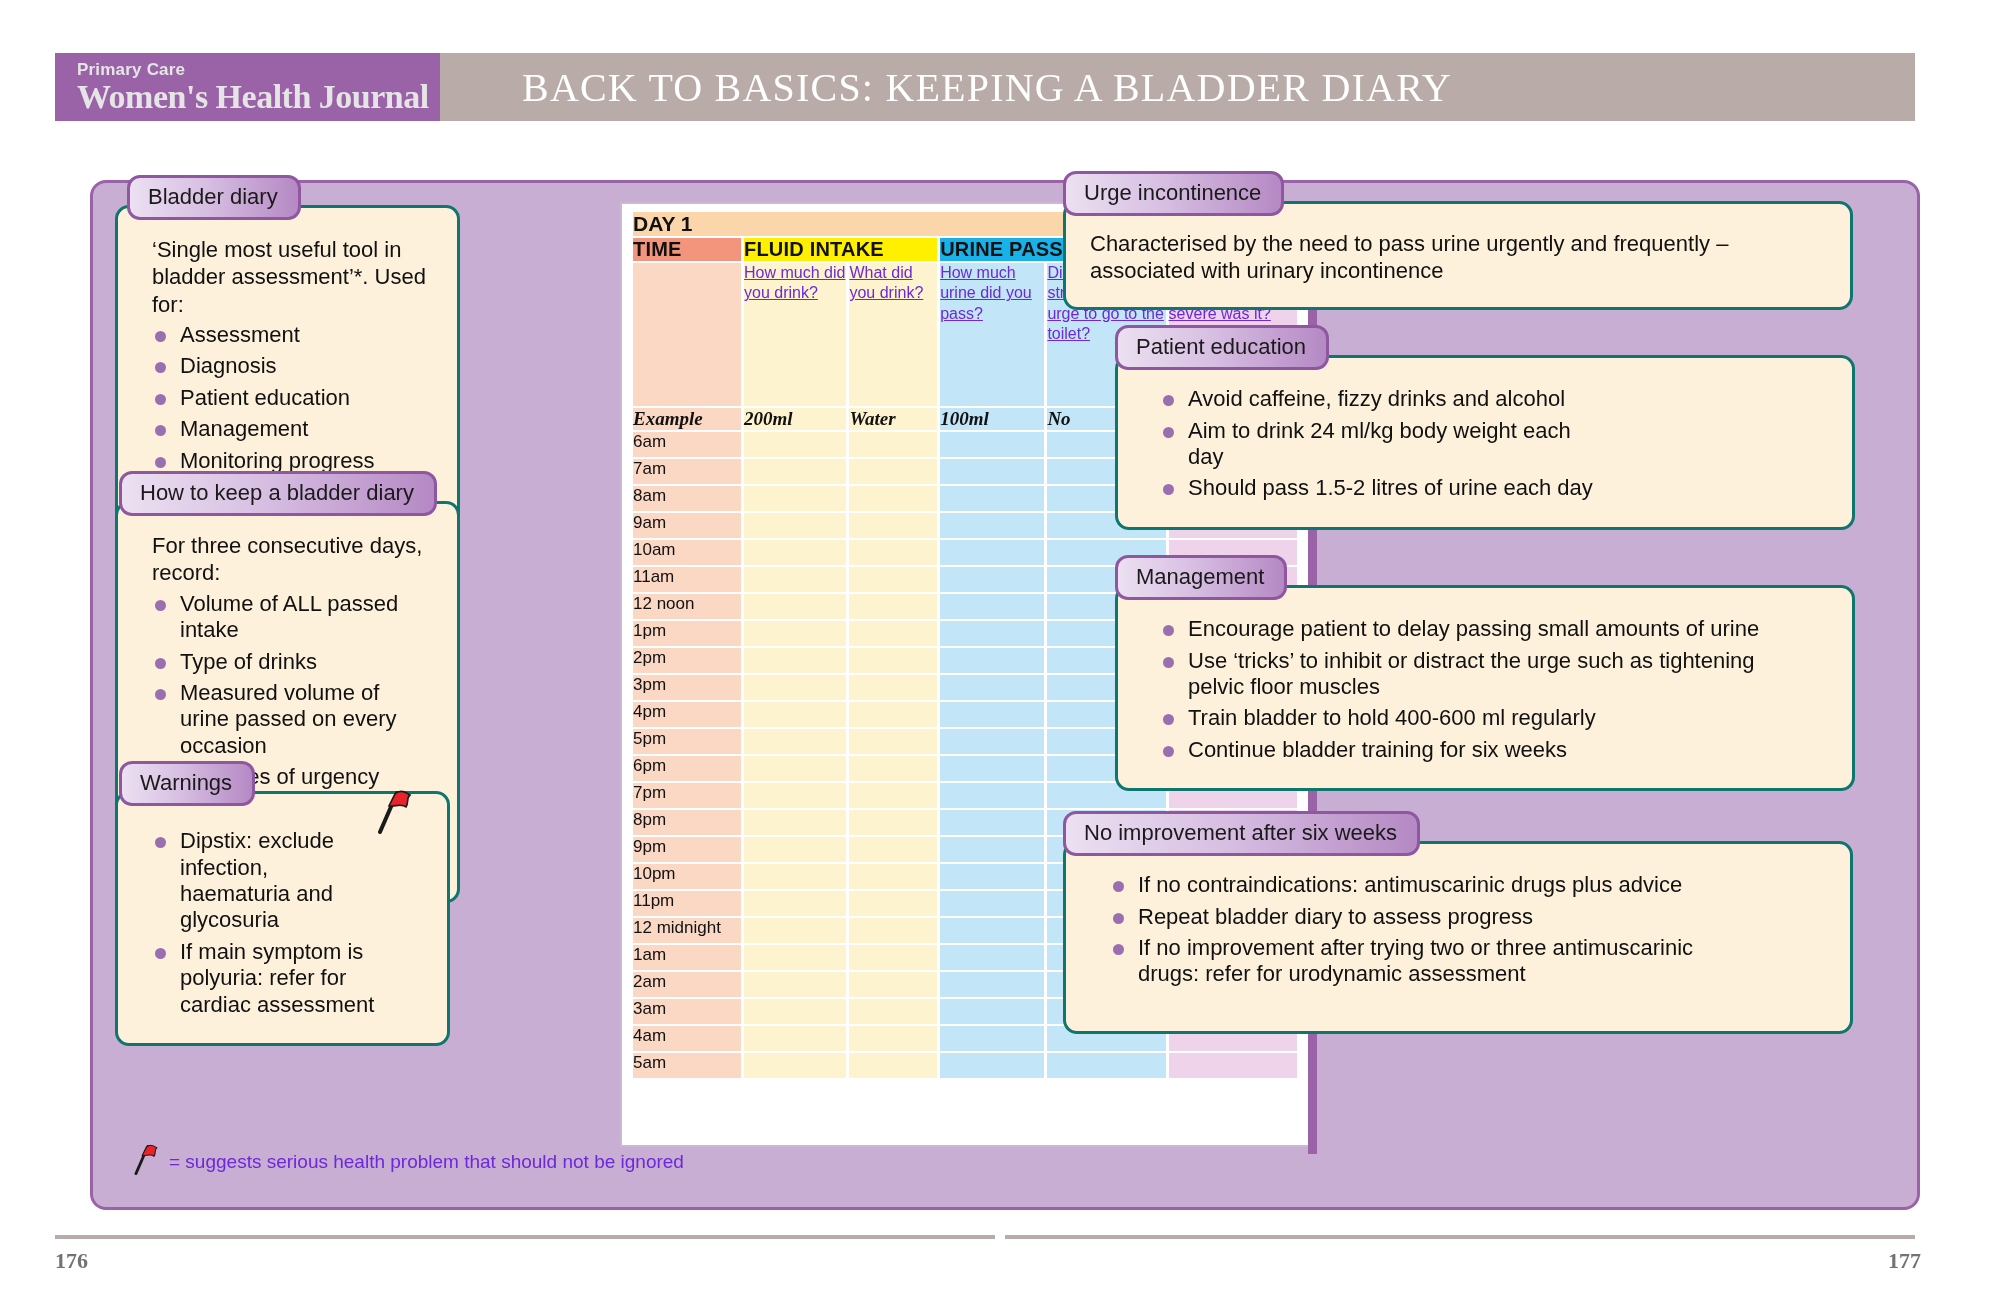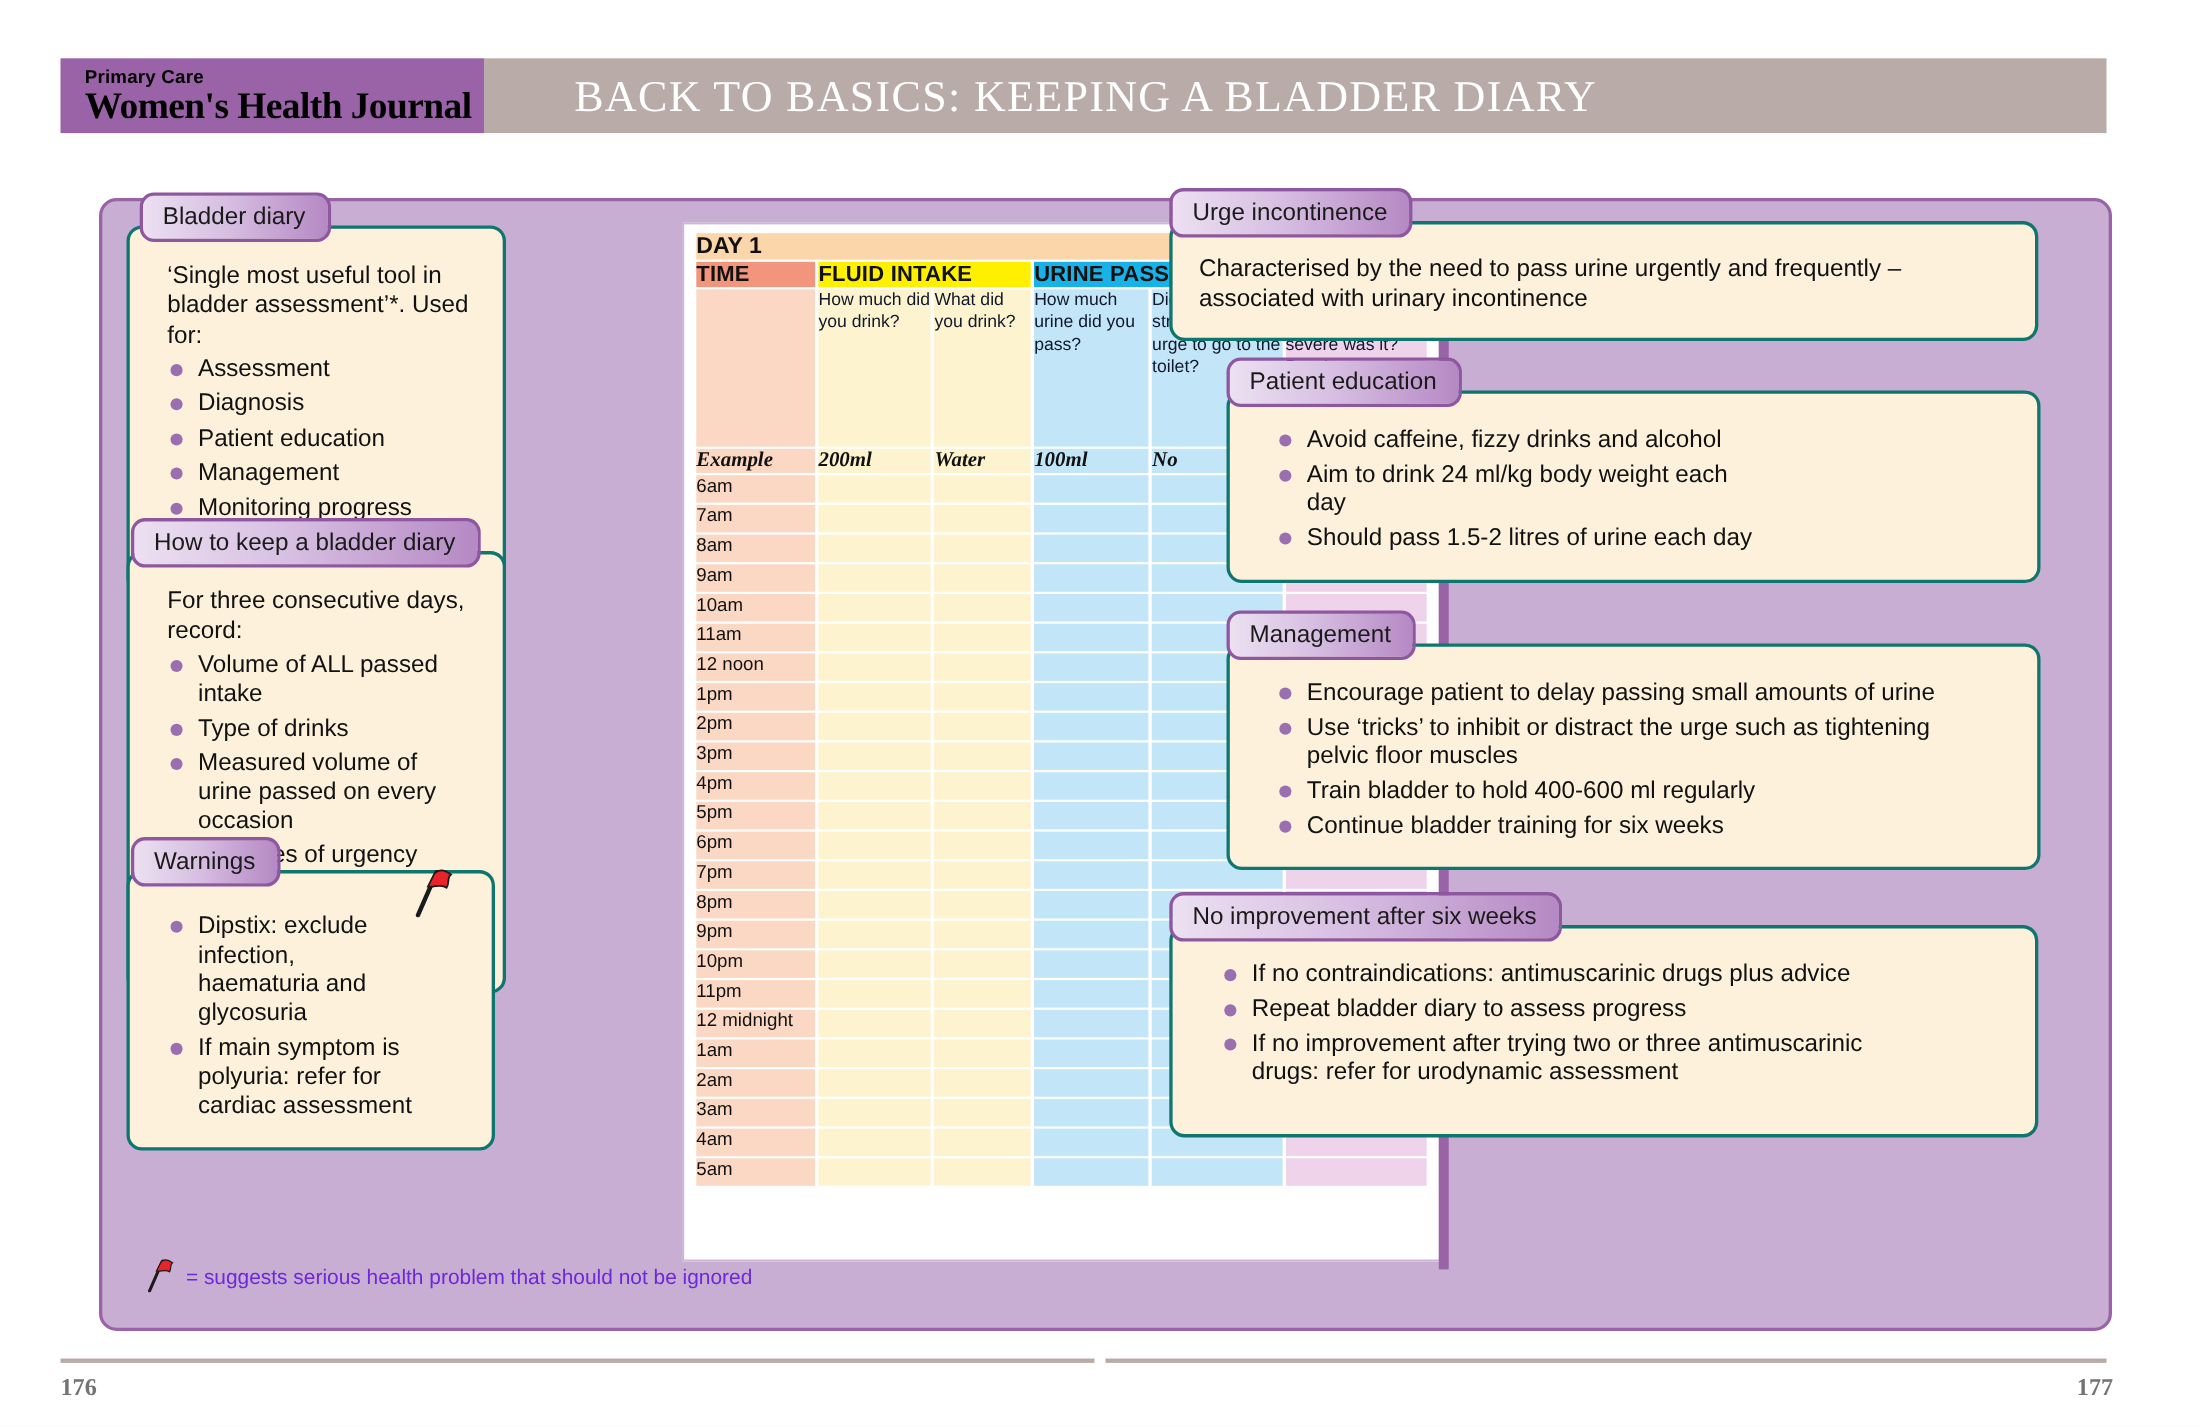--- a/index.html
+++ b/index.html
@@ -8,21 +8,21 @@
     background: #ffffff;
     font-family: "Liberation Sans", sans-serif;
     overflow: hidden;
   }
   #page { position: relative; width: 2003px; height: 1297px; background:#fff; }
 
   
   #masthead { position:absolute; left:55px; top:53px; width:1860px; height:68px; }
   .logo-block {
     position:absolute; left:0; top:0; width:385px; height:68px;
-    background:#9a62a7; color:#000000; padding:8px 0 0 22px;
+    background:#9a62a7; color:#e5e5e5; padding:8px 0 0 22px;
   }
   .logo-kicker {
     font-size:17px; font-weight:bold; letter-spacing:.2px;
     font-family:"Liberation Sans", sans-serif; line-height:1;
   }
   .logo-title {
     font-size:34px; font-weight:bold; line-height:1; margin-top:2px;
     font-family:"Liberation Serif", serif; letter-spacing:-.5px;
   }
   .title-bar {
@@ -89,22 +89,23 @@
   }
   .hdr td {
     font-size:20px; font-weight:bold; color:#111;
     padding:6px 9px 7px 9px; letter-spacing:.2px;
   }
   .h-time   { background:#f3957c; }
   .h-fluid  { background:#fff000; }
   .h-urine  { background:#18b2e8; }
   .h-leak   { background:#cd83c2; }
   .q td {
-    font-size:16px; line-height:1.28; padding:8px 8px 10px 8px; color:#0f172a;
+    font-size:16px; line-height:1.28; padding:8px 8px 10px 8px; color:#6d28d9;
     height:143px;
+    text-decoration:underline;
   }
   .c-time  { background:#fbd8c4; }
   .c-fluid { background:#fdf4cf; }
   .c-urine { background:#c2e6f8; }
   .c-leak  { background:#eed3ea; }
   .ex td {
     font-family:"Liberation Serif", serif; font-style:italic; font-weight:bold;
     font-size:19px; padding:4px 9px 5px 9px; color:#111;margin-left:44px;
   }
   .tr td {

